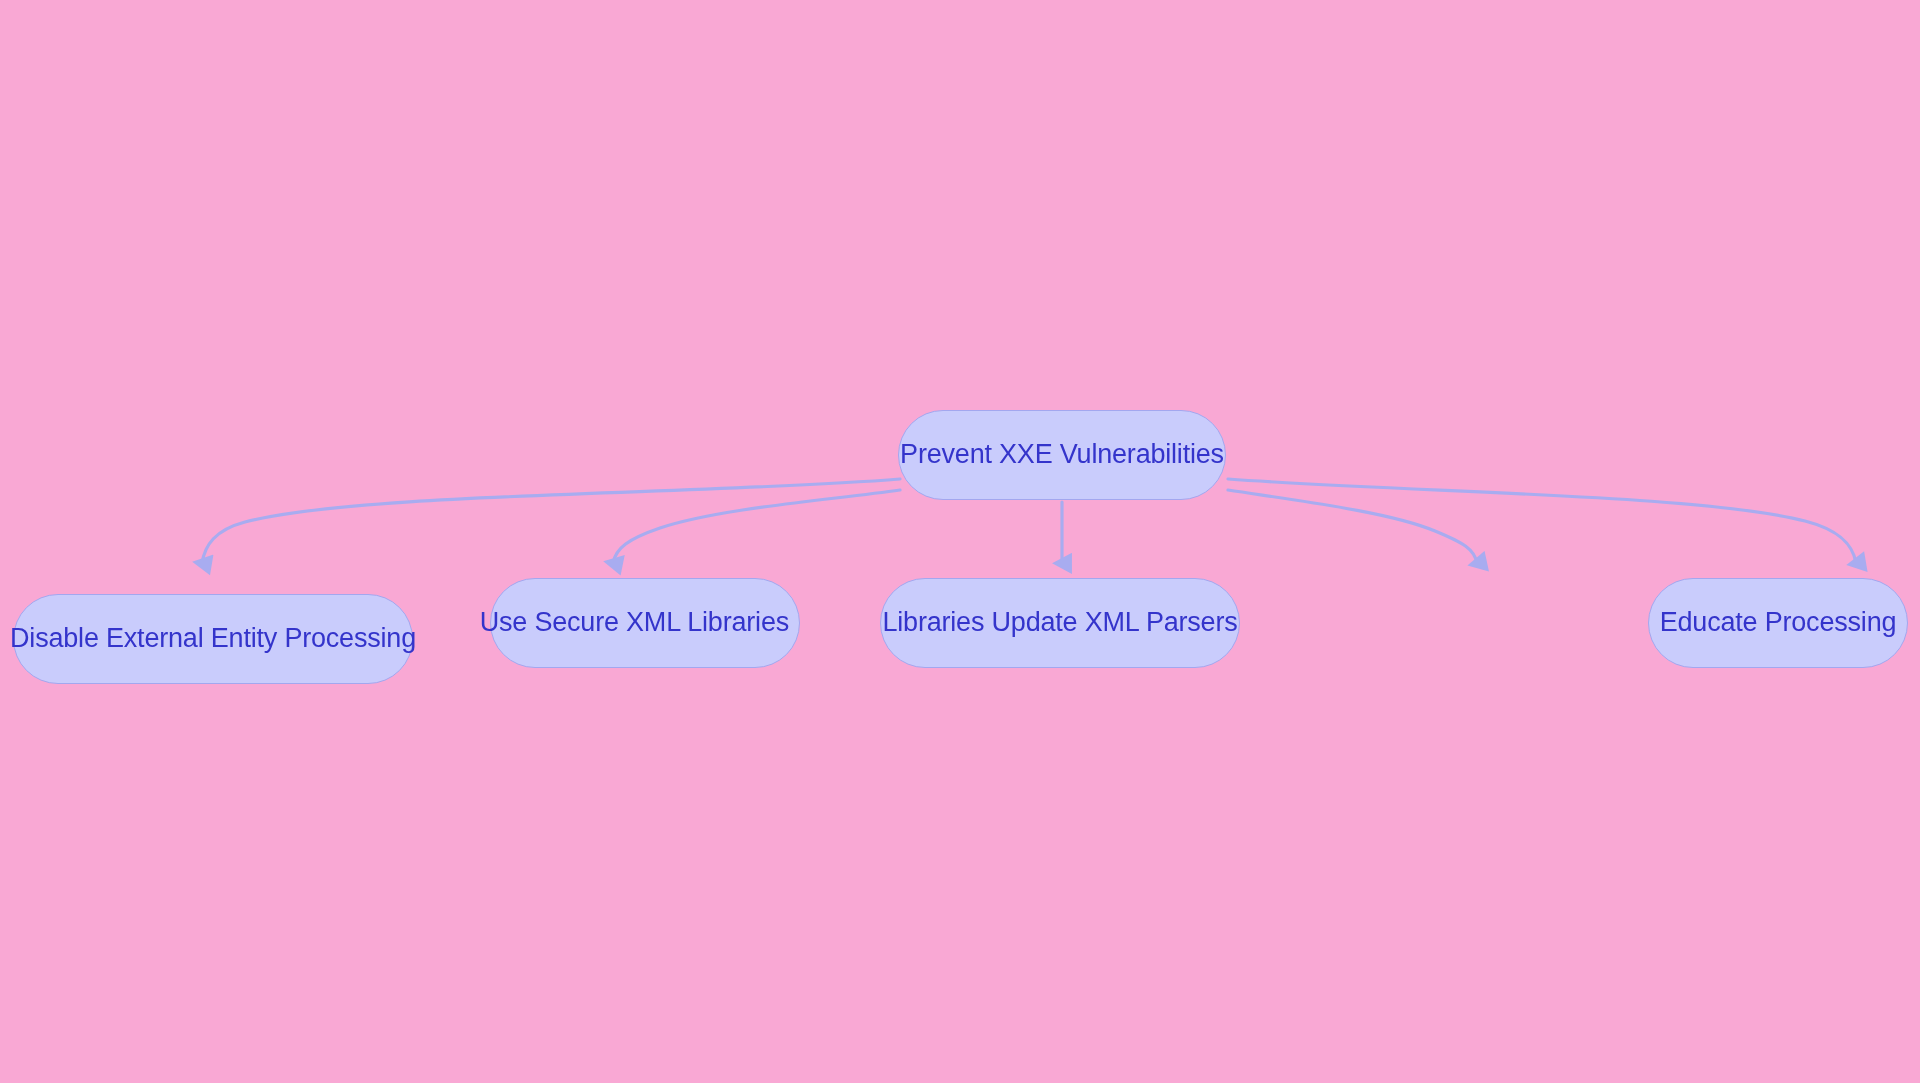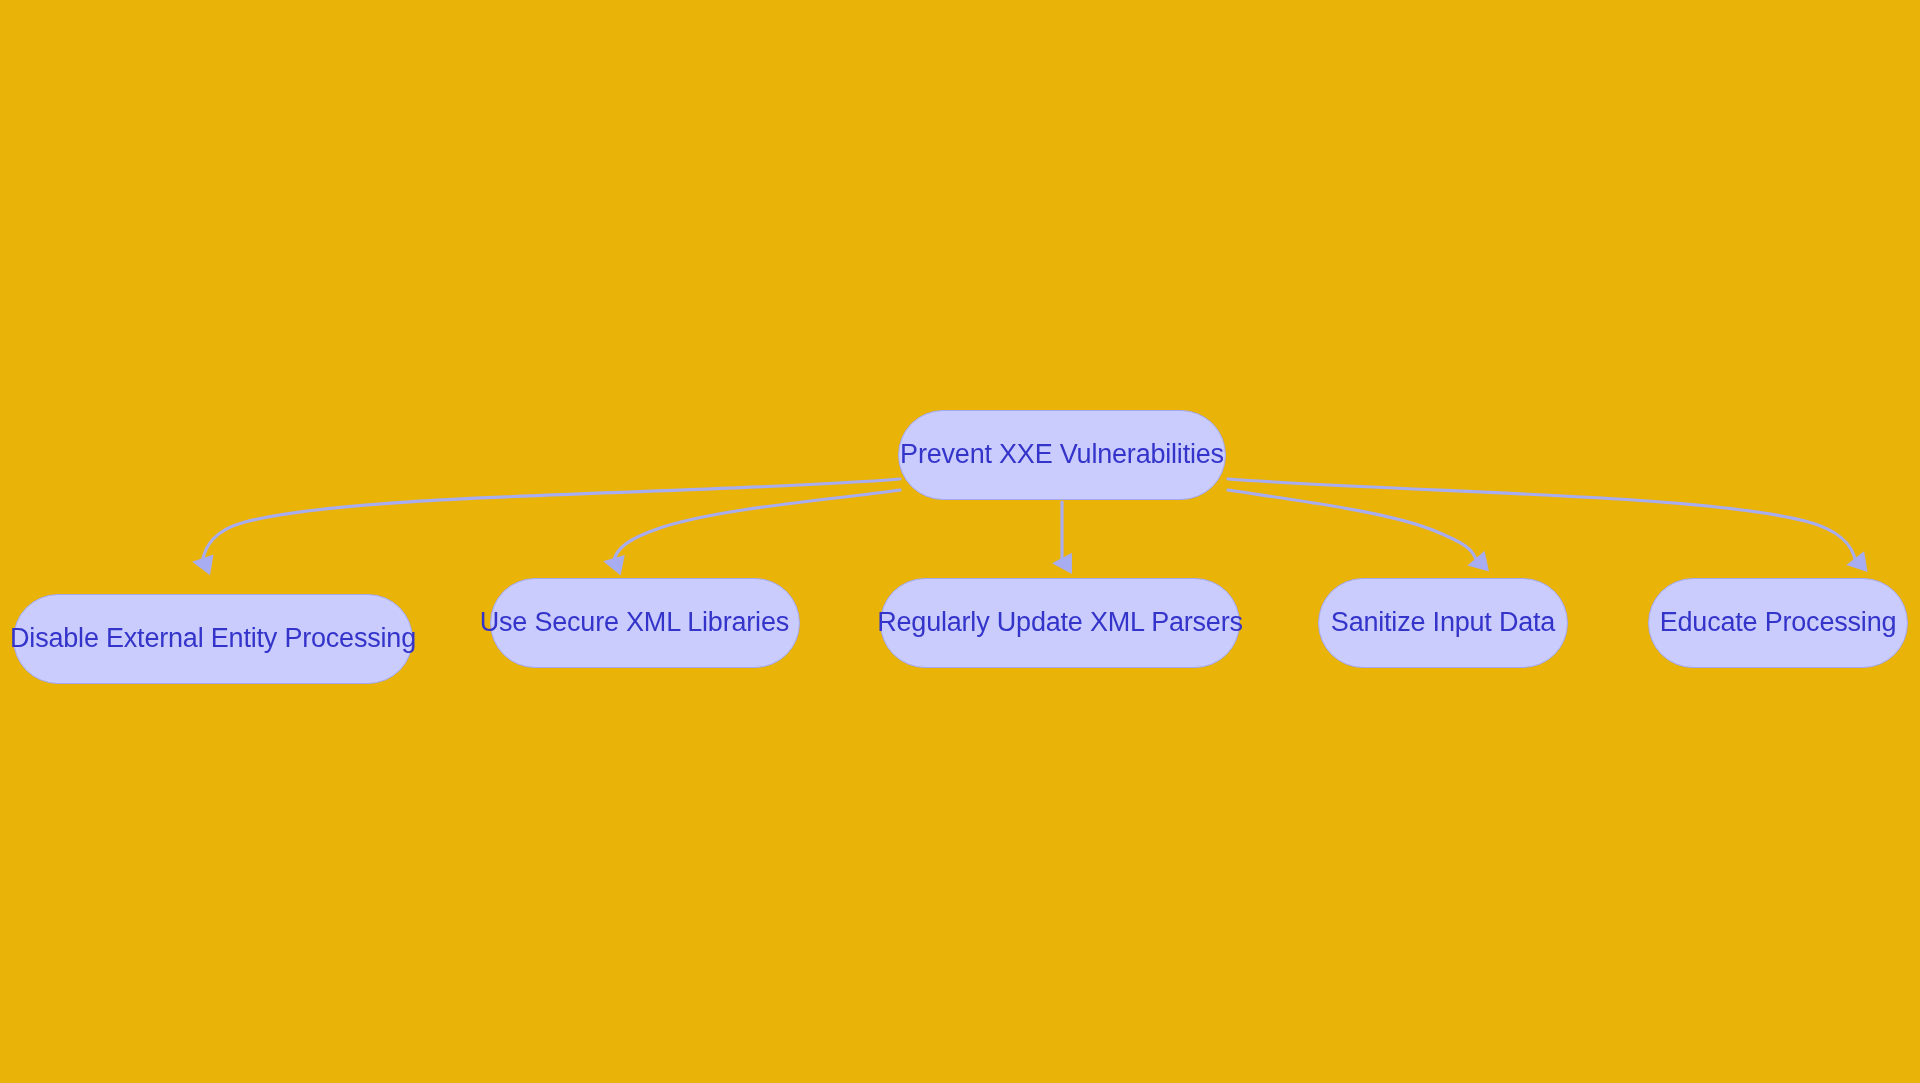--- a/index.html
+++ b/index.html
@@ -11,21 +11,21 @@
   body {
     width: 1920px;
     height: 1083px;
     overflow: hidden;
     font-family: "Liberation Sans", sans-serif;
   }
   #diagram-root {
     position: relative;
     width: 1920px;
     height: 1083px;
-    background: #eab308;
+    background: #f9a8d4;
     text-decoration: underline;
   }
   #edge-layer {
     position: absolute;
     left: 0;
     top: 0;
     width: 1920px;
     height: 1083px;
     pointer-events: none;
   }
@@ -84,24 +84,21 @@
 
   <div class="node" style="left:13px; top:578px; width:400px; height:90px;margin-top:16px;">
     <span class="node-label">Disable External Entity Processing</span>
   </div>
 
   <div class="node" style="left:490px; top:578px; width:310px; height:90px;justify-content:flex-end;">
     <span class="node-label">Use Secure XML Libraries</span>
   </div>
 
   <div class="node" style="left:880px; top:578px; width:360px; height:90px;">
-    <span class="node-label">Regularly Update XML Parsers</span>
+    <span class="node-label">Libraries Update XML Parsers</span>
   </div>
 
-  <div class="node" style="left:1318px; top:578px; width:250px; height:90px;">
-    <span class="node-label">Sanitize Input Data</span>
-  </div>
 
   <div class="node" style="left:1648px; top:578px; width:260px; height:90px;">
     <span class="node-label">Educate Processing</span>
   </div>
 
 </div>
 
 </body></html>

